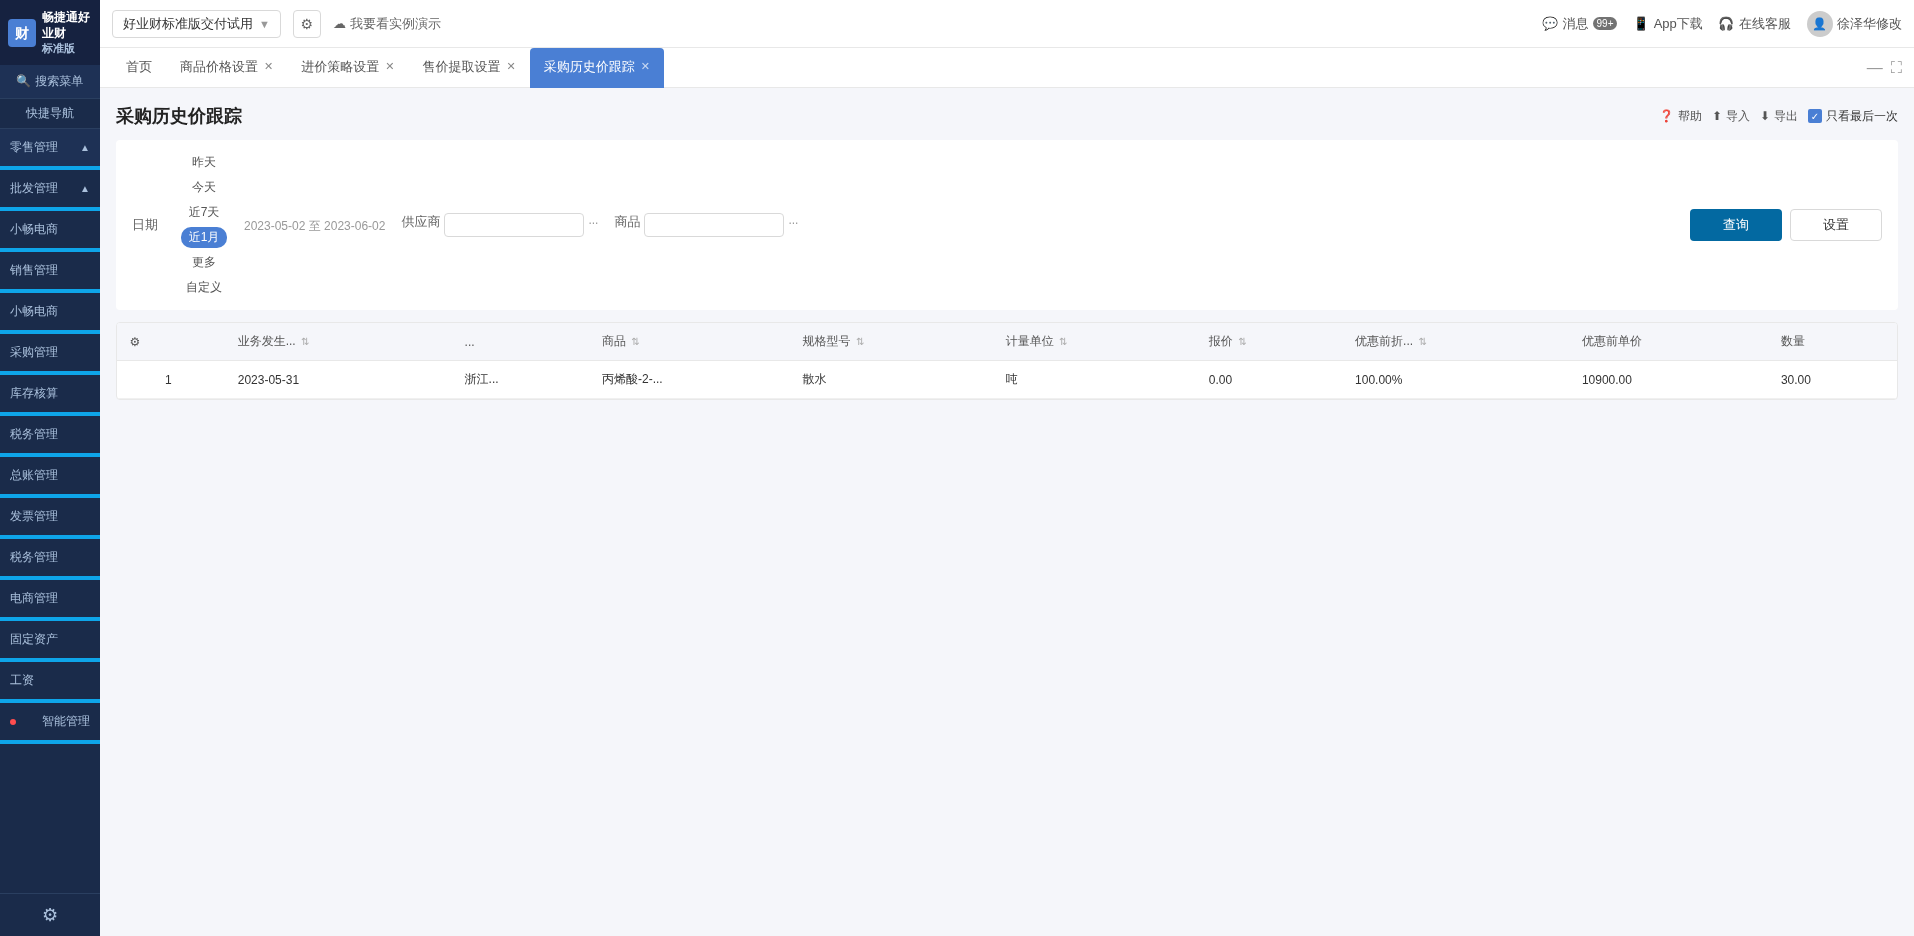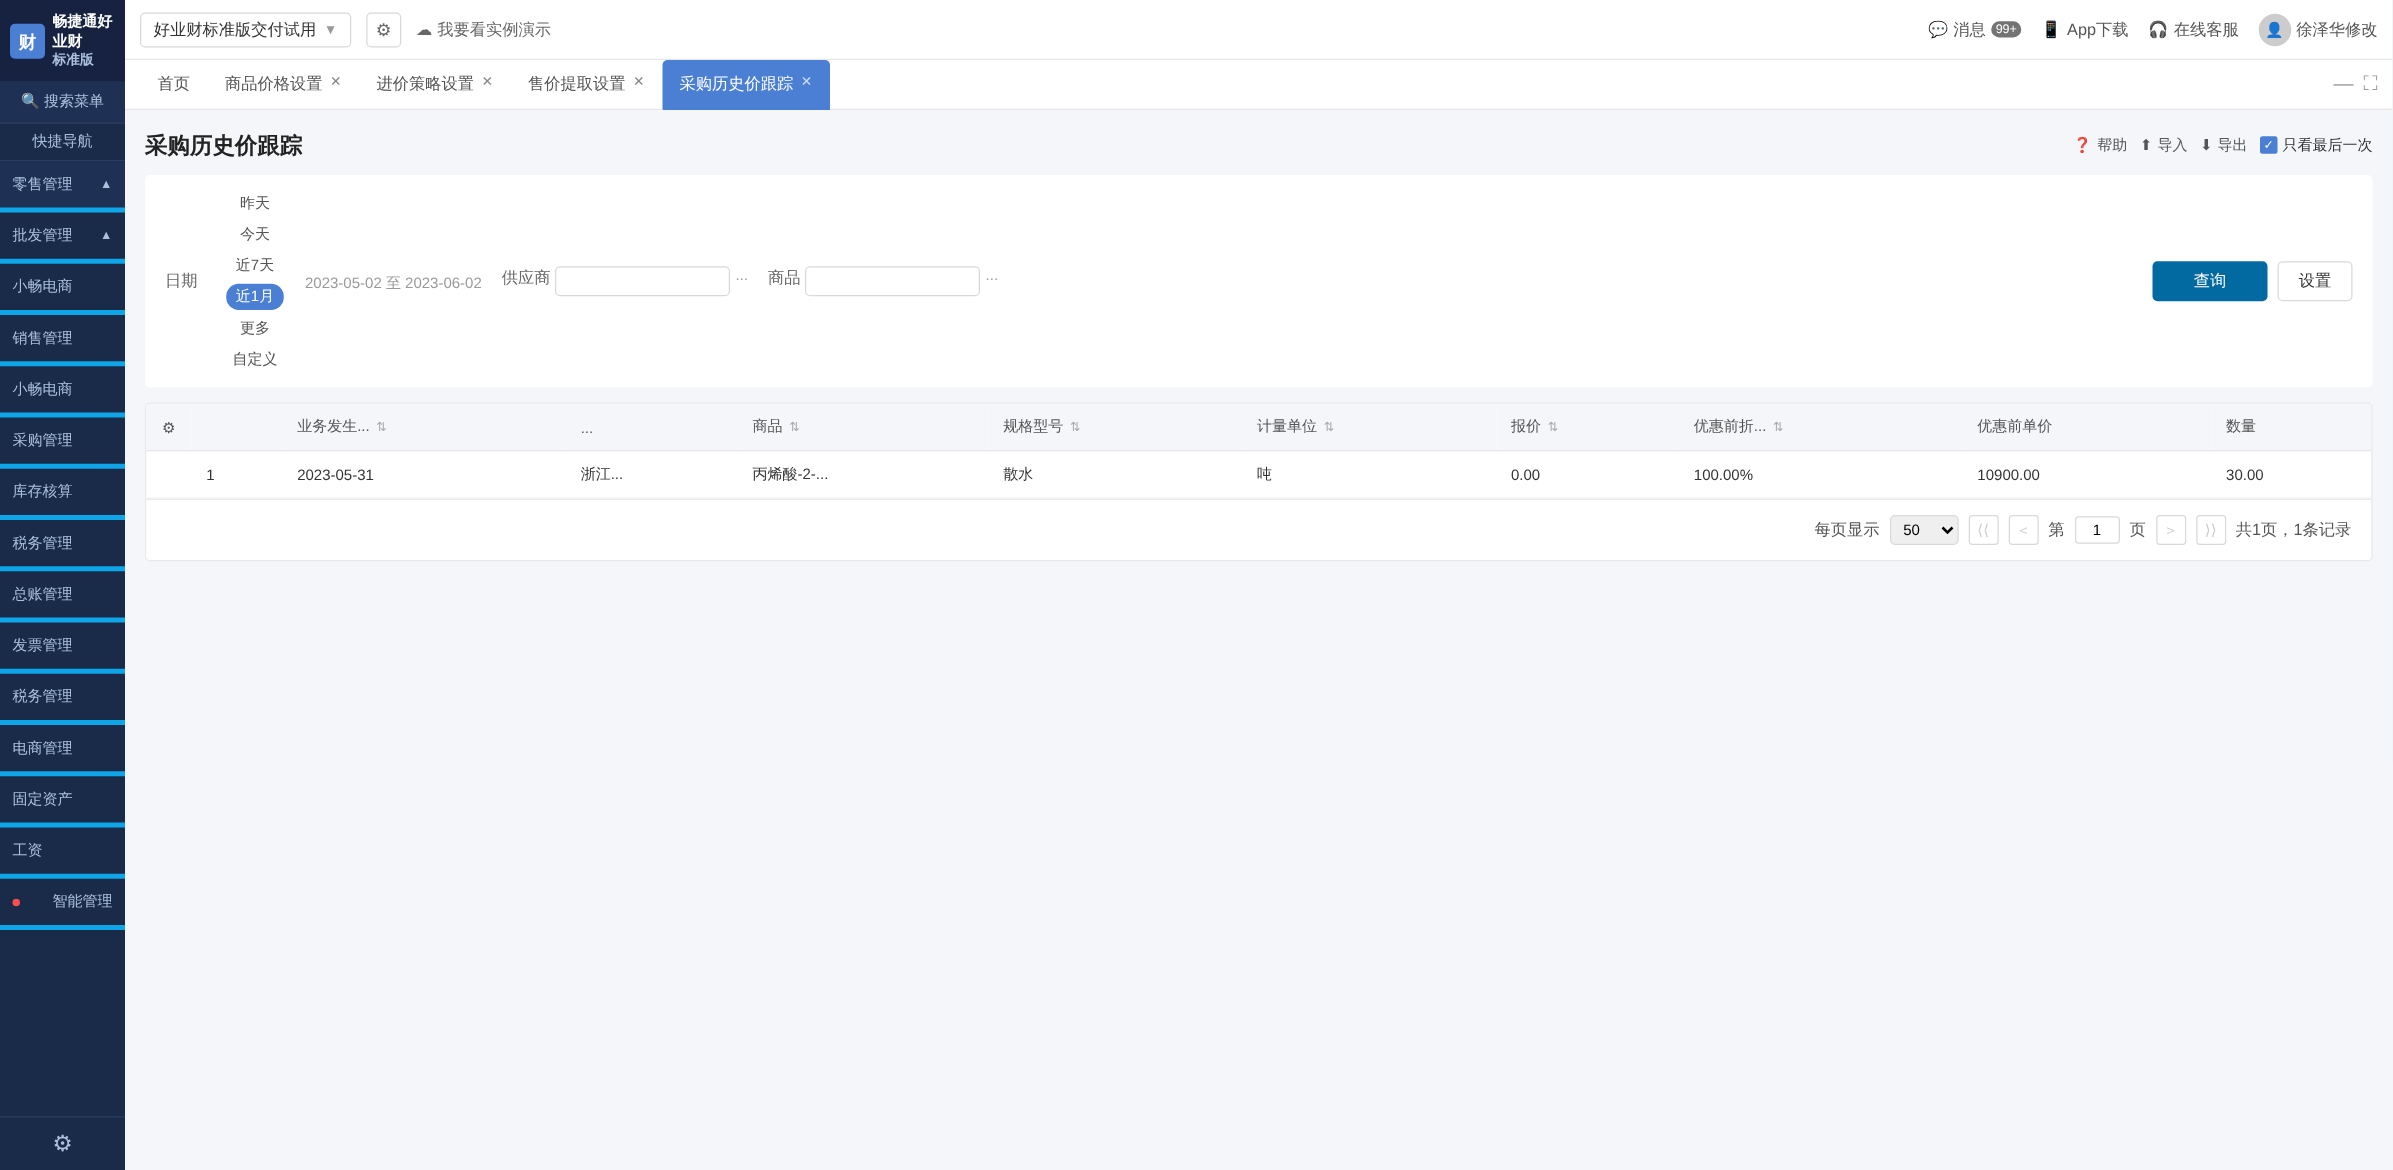--- a/index.html
+++ b/index.html
@@ -299,21 +299,21 @@
       border-radius: 4px;
       padding: 6px 33px;
       font-size: 13px;
       cursor: pointer;
     }
     .btn-default {
       background: #fff;
       color: #333;
       border: 1px solid #d9d9d9;
       border-radius: 4px;
-      padding: 6px 16px;
+      padding: 6px 32px;
       font-size: 13px;
       cursor: pointer;
     }
 
     
     .table-container {
       background: #fff;
       border-radius: 4px;
       overflow: hidden;
       border: 1px solid #e8e8e8;
@@ -622,32 +622,16 @@
             <td>散水</td>
             <td>吨</td>
             <td>0.00</td>
             <td>100.00%</td>
             <td>10900.00</td>
             <td>30.00</td>
           </tr>
         </tbody>
       </table>
 
-      <div class="pagination">
-        <span class="pagination-label">每页显示</span>
-        <select class="per-page-select">
-          <option>50</option>
-          <option>100</option>
-          <option>200</option>
-        </select>
-        <div class="page-btn disabled">⟨⟨</div>
-        <div class="page-btn disabled">＜</div>
-        <span class="page-text">第</span>
-        <input class="page-input" type="text" value="1" style="">
-        <span class="page-text">页</span>
-        <div class="page-btn disabled">＞</div>
-        <div class="page-btn disabled">⟩⟩</div>
-        <span class="page-text">共1页，1条记录</span>
-      </div>
     </div>
 
   </div>
 </div>
 
 </body></html>

